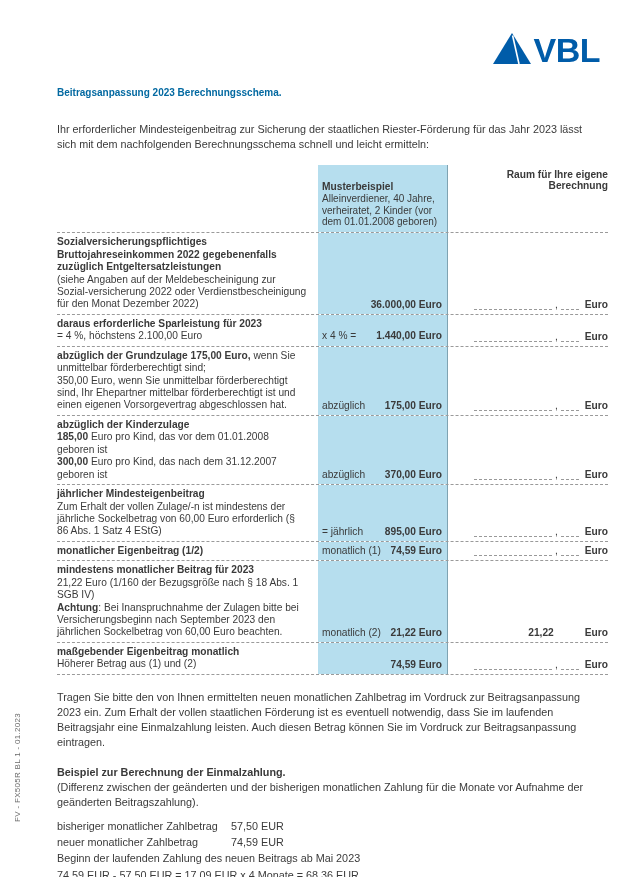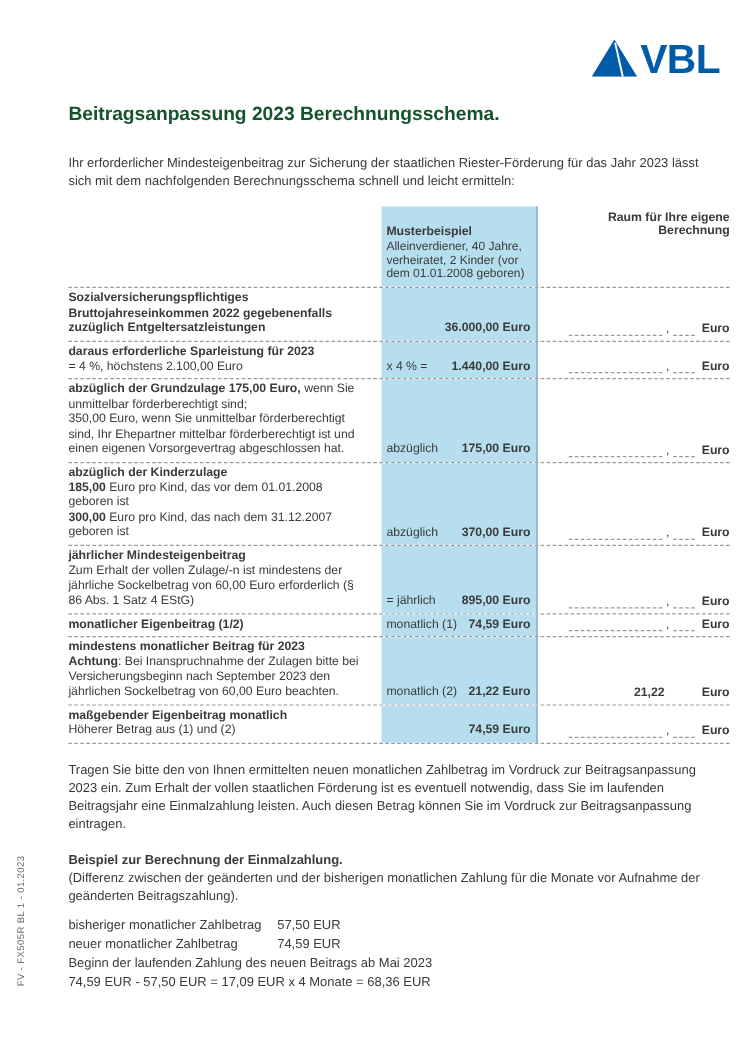--- a/index.html
+++ b/index.html
@@ -5,21 +5,21 @@
   html,body{margin:0;padding:0;background:#fff;}
   body{font-family:"Liberation Sans",sans-serif;color:#3a3a3a;}
   .page{position:relative;width:620px;height:877px;background:#fff;overflow:hidden;margin-top:17px;}
 
   
   .logo{position:absolute;top:16px;right:20px;display:flex;align-items:flex-end;gap:3px;}
   .logo-text{font-size:34px;font-weight:bold;color:#005ca9;line-height:27px;letter-spacing:-.5px;}
 
   
   .content{position:absolute;left:57px;top:70px;width:551px;}
-  .title{font-size:16px;font-weight:bold;color:#14532d;}
+  .title{font-size:10px;font-weight:bold;color:#0369a1;}
   .intro{font-size:10.8px;line-height:1.38;margin-top:24px;width:540px;}
 
   
   .doc-table{margin-top:13px;font-size:10.2px;}
   .t-header{display:flex;}
   .t-row{display:flex;border-bottom:1px dashed #9a9a9a;}
   #t-rows{border-top:1px dashed #9a9a9a;}
   .t-left{width:261px;padding:3px 10px 3px 0;box-sizing:border-box;line-height:1.22;}
   .t-mid{width:130px;background:#b6deee;border-right:1px solid #7fa3b2;
          padding:3px 5px 3px 4px;box-sizing:border-box;display:flex;
@@ -79,20 +79,21 @@
           <div class="hdr-sub">Alleinverdiener, 40 Jahre, verheiratet, 2 Kinder (vor dem 01.01.2008 geboren)</div>
         </div>
         <div class="t-right">
           <div class="hdr-title">Raum für Ihre eigene Berechnung</div>
         </div>
       </div>
       <div id="t-rows">
           <div class="t-row">
             <div class="t-left">
               <div class="t-line"><span class="b">Sozialversicherungspflichtiges Bruttojahreseinkommen 2022 gegebenenfalls zuzüglich Entgeltersatzleistungen</span></div>
+              <div class="t-line"><span>(siehe Angaben auf der Meldebescheinigung zur Sozial-versicherung 2022 oder Verdienstbescheinigung für den Monat Dezember 2022)</span></div>
             </div>
             <div class="t-mid">
               <span class="t-val">36.000,00 Euro</span>
             </div>
             <div class="t-right">
               <span class="wline long"></span>
               <span class="comma">,</span>
               <span class="wline short"></span>
               <span class="unit">Euro</span>
             </div>
@@ -173,20 +174,21 @@
             <div class="t-right">
               <span class="wline long"></span>
               <span class="comma">,</span>
               <span class="wline short"></span>
               <span class="unit">Euro</span>
             </div>
           </div>
           <div class="t-row">
             <div class="t-left">
               <div class="t-line"><span class="b">mindestens monatlicher Beitrag für 2023</span></div>
+              <div class="t-line"><span>21,22 Euro (1/160 der Bezugsgröße nach § 18 Abs. 1 SGB IV)</span></div>
               <div class="t-line"><span class="b">Achtung</span><span>: Bei Inanspruchnahme der Zulagen bitte bei Versicherungsbeginn nach September 2023 den jährlichen Sockelbetrag von 60,00 Euro beachten.</span></div>
             </div>
             <div class="t-mid">
               <span class="t-lab">monatlich (2)</span>
               <span class="t-val">21,22 Euro</span>
             </div>
             <div class="t-right">
               <span class="b">21,22</span>
               <span class="own-spacer"></span>
               <span class="b">Euro</span>

